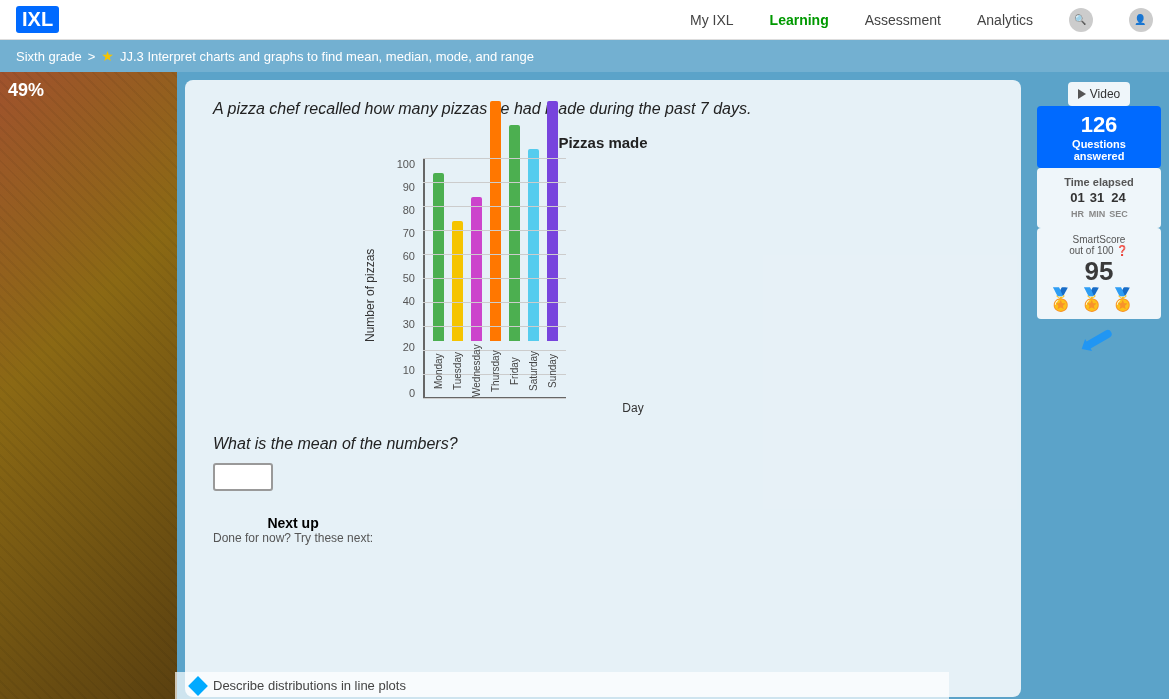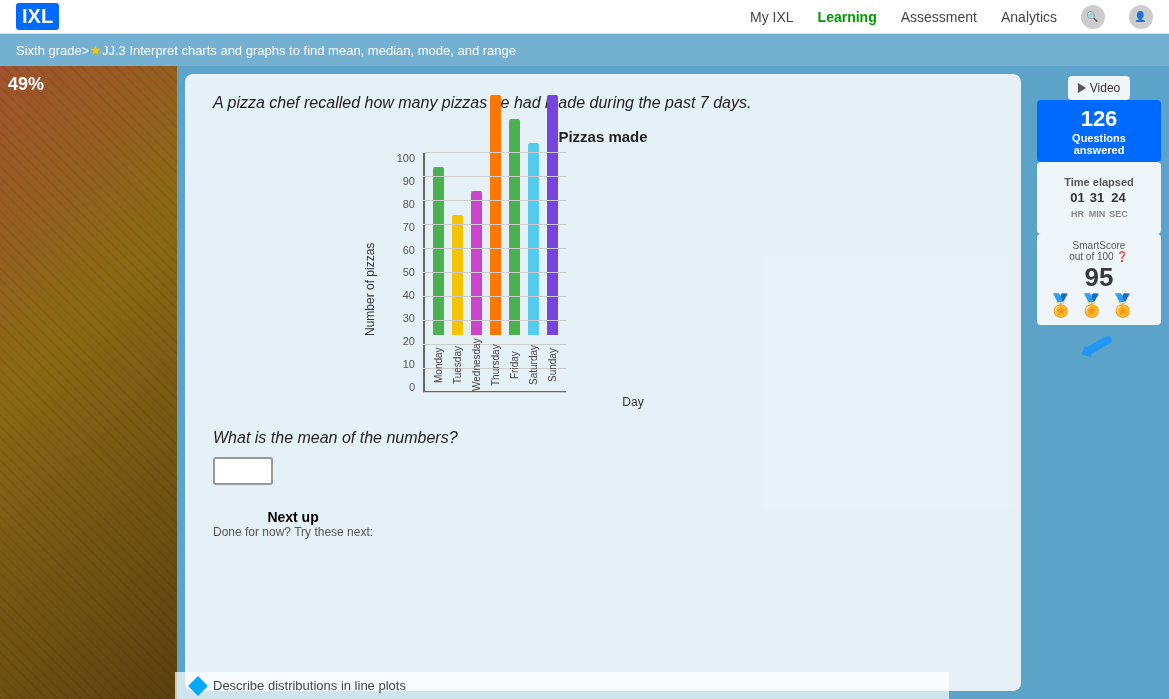--- a/index.html
+++ b/index.html
@@ -8,25 +8,25 @@
       height: 699px;
       font-family: Arial, sans-serif;
       background: #5ba3c9;
       overflow: hidden;
       position: relative;
     }
 
     
     .top-nav {
       background: #fff;
-      height: 34px;
+      height: 40px;
       display: flex;
       align-items: center;
       padding: 0 16px;
-      gap: 24px;
+      gap: 36px;
       border-bottom: 1px solid #ddd;
     }
     .logo {
       font-weight: 900;
       font-size: 20px;
       color: #006aff;
       background: #006aff;
       color: #fff;
       padding: 2px 6px;
       border-radius: 3px;
@@ -49,20 +49,21 @@
     }
 
     
     .breadcrumb {
       background: rgba(255,255,255,0.15);
       padding: 8px 16px;
       font-size: 13px;
       color: #fff;
       display: flex;
       align-items: center;
+      gap: 6px;
     }
     .breadcrumb a { color: #fff; text-decoration: none; }
     .breadcrumb-sep { color: #fff; }
     .breadcrumb-star { color: #f5c400; font-size: 14px; }
 
     
     .main-layout {
       display: flex;
       height: calc(699px - 34px - 32px);
       position: relative;
@@ -315,21 +316,21 @@
       width: 100%;
     }
     .questions-answered .qa-num {
       font-size: 22px;
       font-weight: 700;
       display: block;
     }
     .time-elapsed {
       background: rgba(255,255,255,0.9);
       border-radius: 4px;
-      padding: 14px 10px;
+      padding: 8px 10px;
       text-align: center;
       width: 100%;
     }
     .time-label {
       font-size: 11px;
       color: #555;
       font-weight: 600;
     }
     .time-value {
       font-size: 13px;

